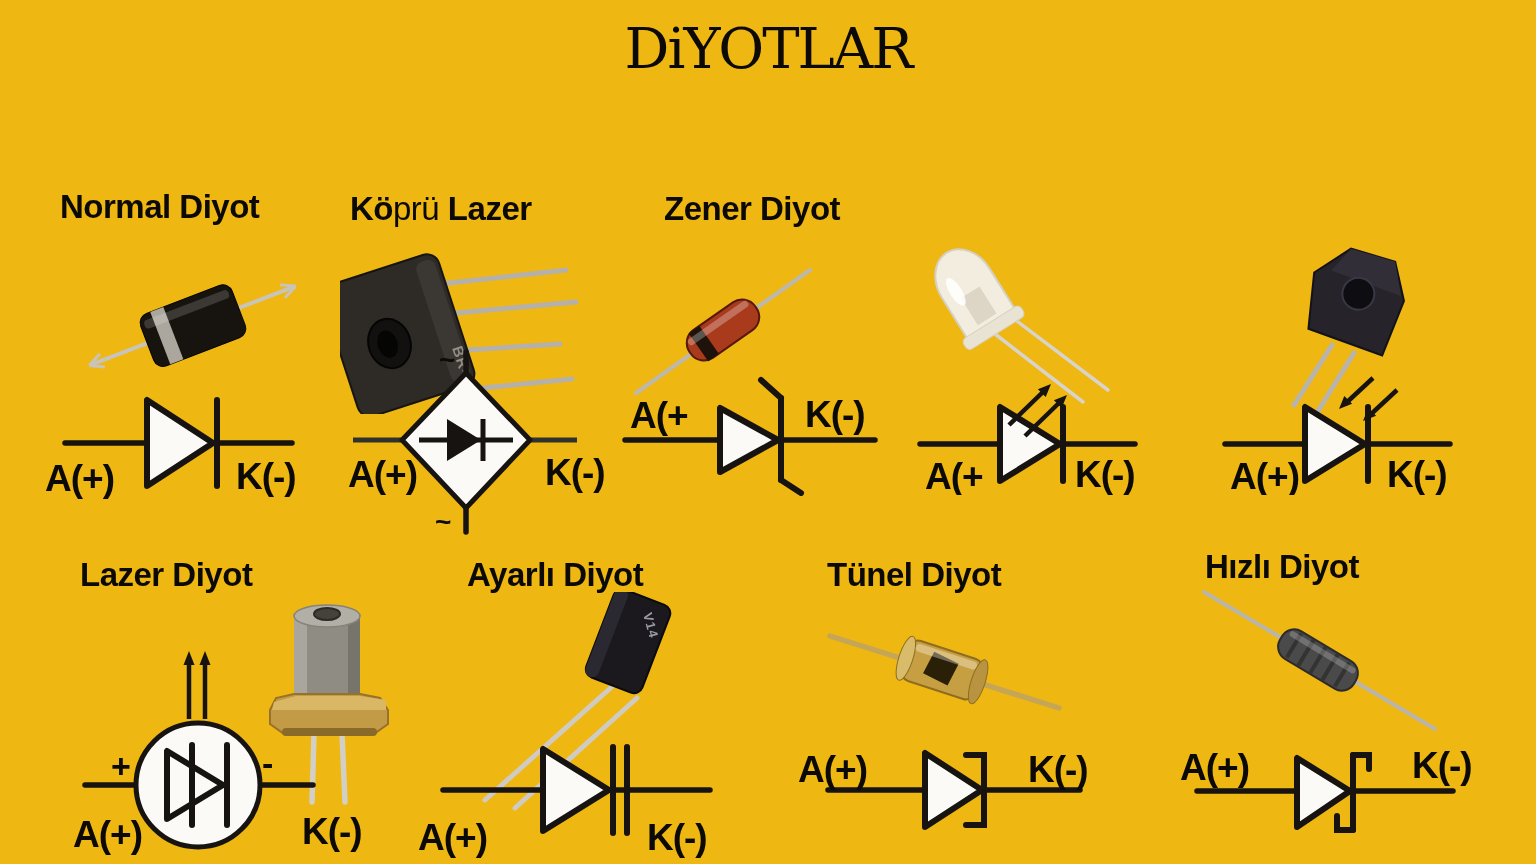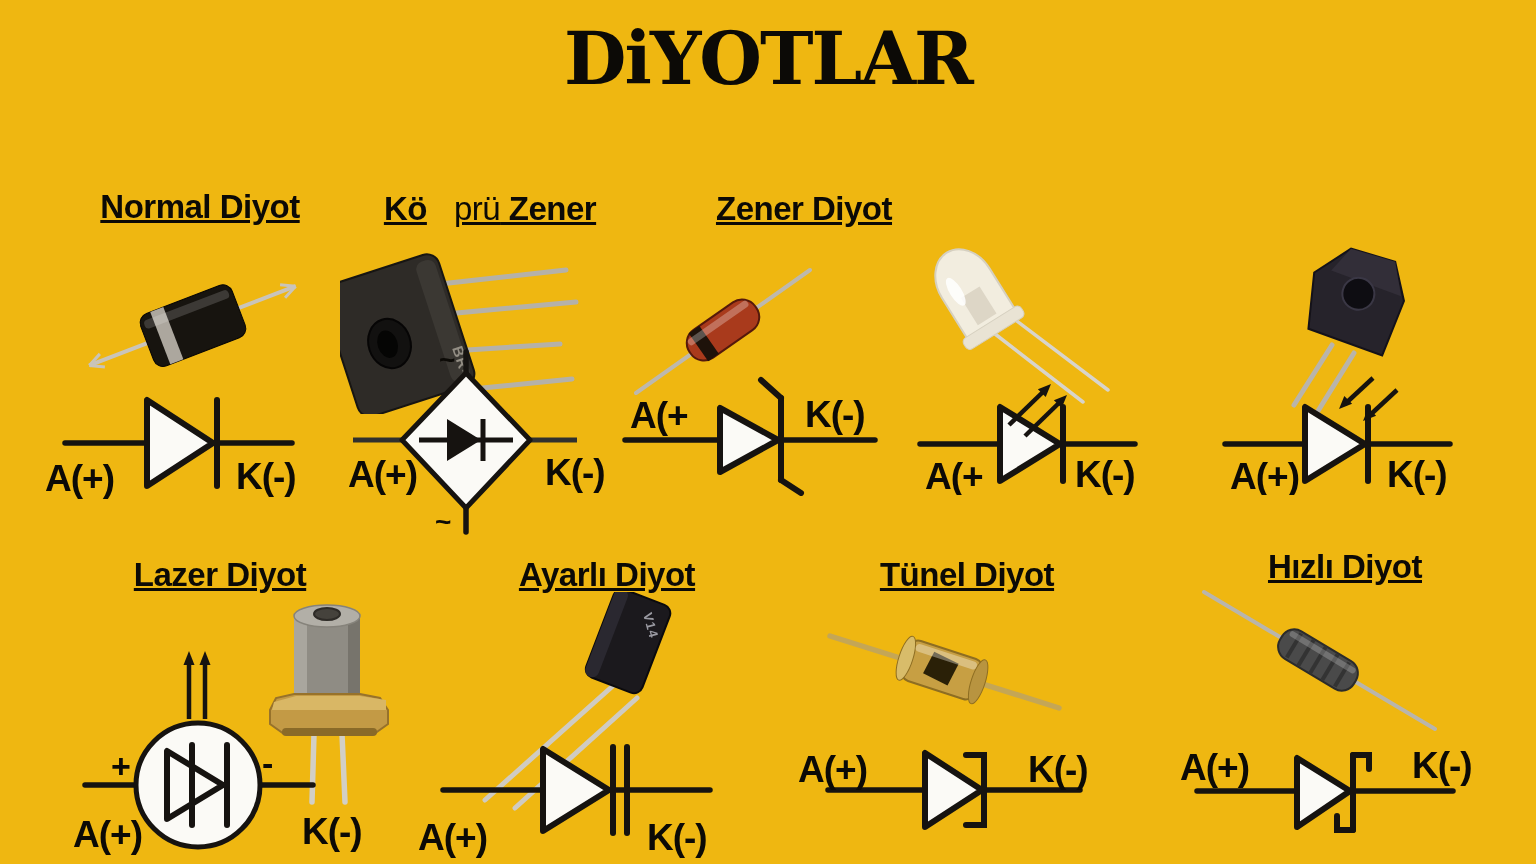--- a/index.html
+++ b/index.html
@@ -3,49 +3,49 @@
 <meta charset="utf-8">
 <style>
   html,body { margin:0; padding:0; background:#EFB711; }
   .stage {
     position:relative; width:1536px; height:864px;
     background:var(--bg,#EFB711); overflow:hidden;
     font-family:"Liberation Sans",sans-serif;
   }
   .title {
     position:absolute; top:16px; left:0; width:100%; text-align:center;
-    font-family:"DejaVu Serif",serif; font-weight:bold; font-size:72px;
+    font-family:"DejaVu Serif",serif; font-weight:normal; font-size:56px;
     letter-spacing:-2px; color:var(--ink,#0C0A06);
   }
   .plabel {
     position:absolute; font-weight:bold; font-size:33px; color:var(--ink,#0C0A06);
-    text-align:center; letter-spacing:-0.5px; white-space:nowrap;text-decoration:underline;
+    text-align:left; letter-spacing:-0.5px; white-space:nowrap;
   }
-  .plabel .lt { font-weight:normal;margin-left:27px; }
+  .plabel .lt { font-weight:normal; }
   .abs { position:absolute; }
   svg text { font-family:"Liberation Sans",sans-serif; font-weight:bold; fill:var(--ink,#0C0A06); }
   svg .term   { font-size:37px; letter-spacing:-1px; }
   svg .tilde  { font-size:28px; }
   svg .pm     { font-size:34px; }
   svg .chiptext { font-size:15px; fill:#938E84; letter-spacing:1px; }
   svg .vartext  { font-size:13px; fill:#9A9AA2; letter-spacing:1px; }
   .sline { stroke:#161310; stroke-width:5.5; stroke-linecap:round; fill:none; }
   .sbar  { stroke:#161310; stroke-width:6;   stroke-linecap:round; fill:none; }
   .stri  { fill:#FBFAF6; stroke:#161310; stroke-width:6; stroke-linejoin:round; }
   .sfill { fill:#161310; }
 </style>
 </head>
 <body style="background: rgb(239, 183, 17);">
 
 <div class="stage">
 
   <div class="title">DiYOTLAR</div>
 
   <div class="plabel" style="left:60px;top:188px;width:280px">Normal Diyot</div>
-  <div class="plabel" style="left:350px;top:190px;width:280px"><span>Kö</span><span class="lt">prü</span><span> Zener</span></div>
+  <div class="plabel" style="left:350px;top:190px;width:280px"><span>Kö</span><span class="lt">prü</span><span> Lazer</span></div>
   <div class="plabel" style="left:664px;top:190px;width:280px">Zener Diyot</div>
 
   <div class="plabel" style="left:467px;top:556px;width:280px">Ayarlı Diyot</div>
   <div class="plabel" style="left:80px;top:556px;width:280px">Lazer Diyot</div>
   <div class="plabel" style="left:1205px;top:548px;width:280px">Hızlı Diyot</div>
   <div class="plabel" style="left:827px;top:556px;width:280px">Tünel Diyot</div>
 
   <svg class="abs" style="left:80px;top:252px" width="225" height="148" viewBox="0 0 225 148">
     <g transform="rotate(-21 112 74)">
       <line x1="2" y1="74" x2="223" y2="74" stroke="#C9C4BA" stroke-width="4"></line>

